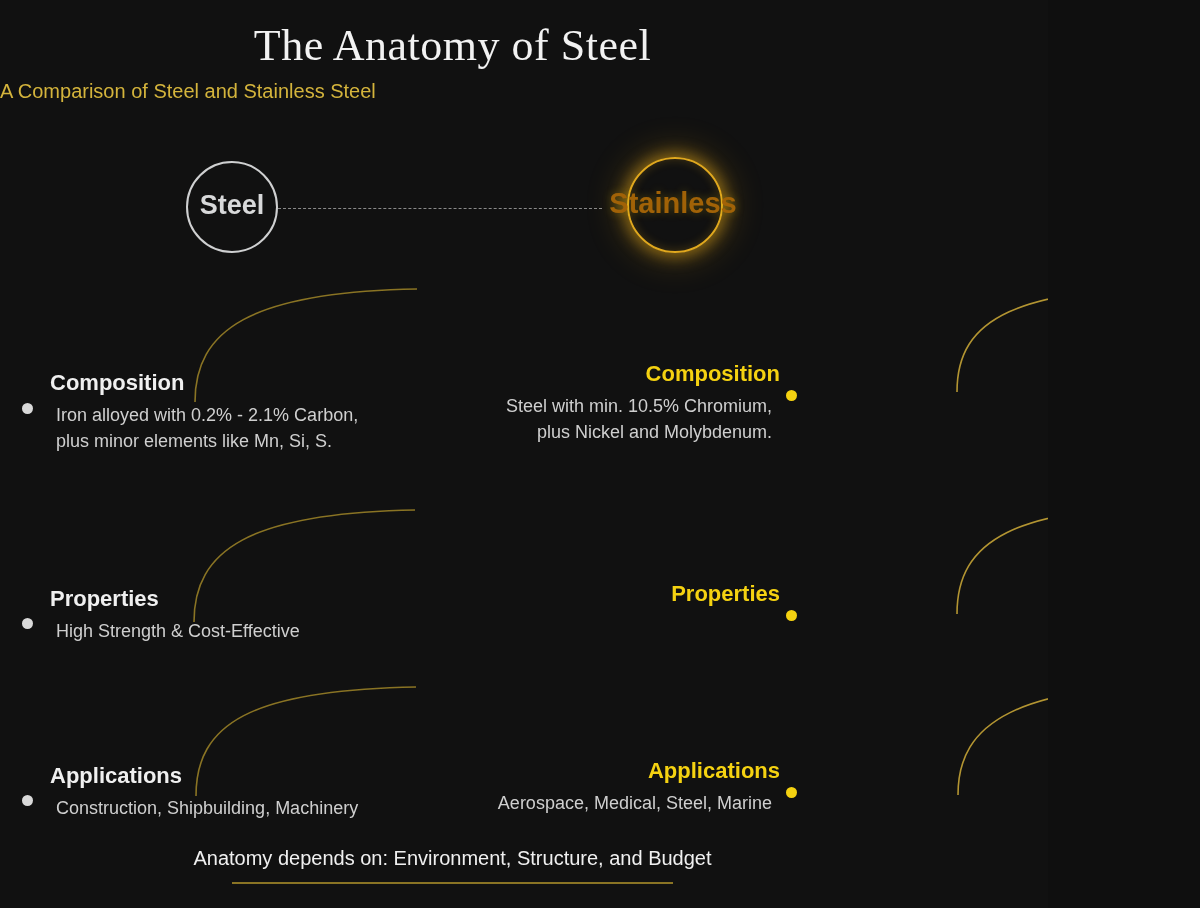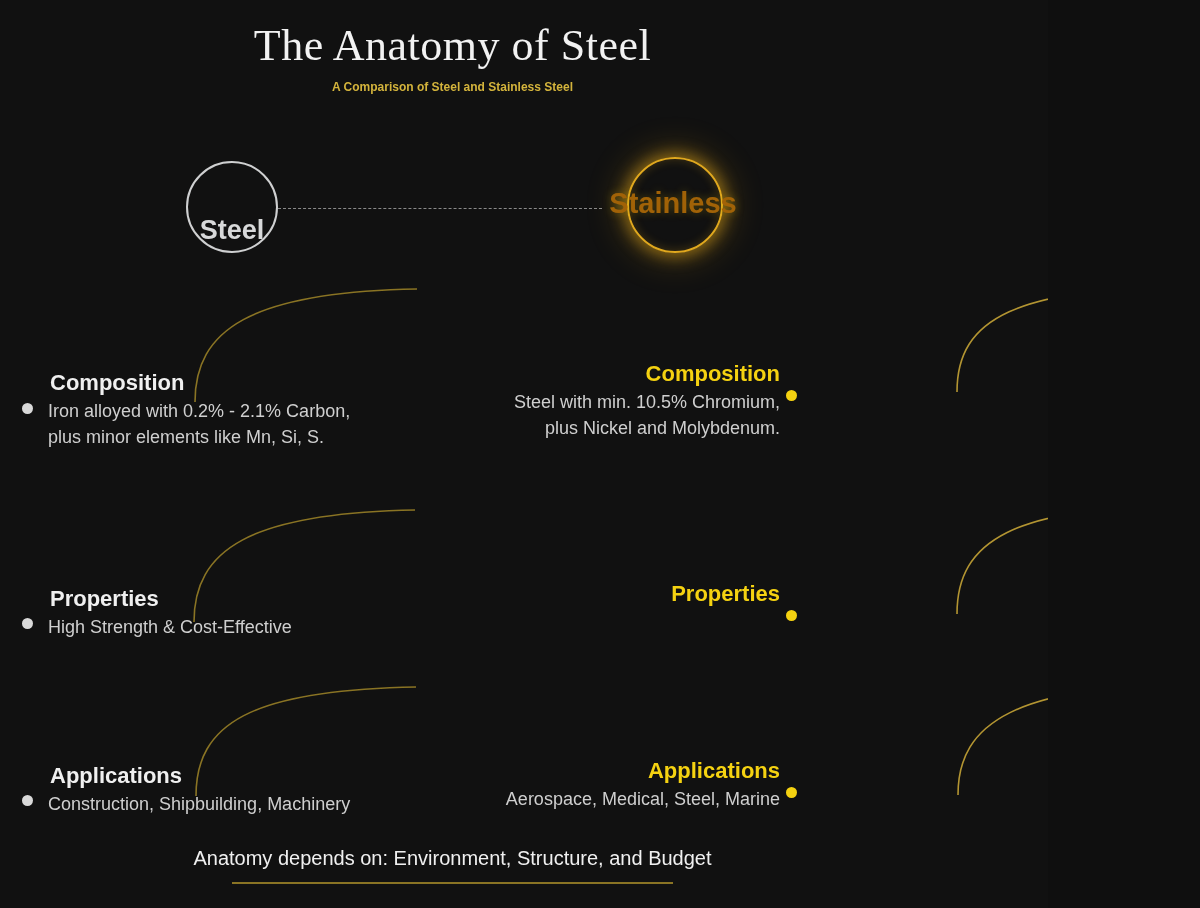--- a/index.html
+++ b/index.html
@@ -28,23 +28,23 @@
     font-size: 44px;
     font-weight: 400;
     color: #f2f2f2;
     letter-spacing: 0.5px;
   }
   #subtitle {
     position: absolute;
     left: 0;
     top: 80px;
     width: 905px;
-    text-align: center;
-    font-size: 12px;
-    font-weight: 700;
+    text-align: left;
+    font-size: 20px;
+    font-weight: 400;
     color: #d4b43c;
   }
 
   
   .node-circle {
     position: absolute;
     border-radius: 50%;
     box-sizing: border-box;
   }
   #steel-circle {
@@ -66,21 +66,20 @@
   }
   #steel-label {
     position: absolute;
     left: 132px;
     top: 190px;
     width: 200px;
     text-align: center;
     font-size: 27px;
     font-weight: bold;
     color: #d8d9da;
-    margin-top: 25px;
   }
   #stainless-label {
     position: absolute;
     left: 573px;
     top: 187px;
     width: 200px;
     text-align: center;
     font-size: 29px;
     font-weight: bold;
     color: #a16207;
@@ -125,21 +124,21 @@
     line-height: 1.05;
     margin: 0 0 4px 2px;
   }
   .heading-left  { color: #f0f0f0; }
   .heading-right { color: #f5d211; }
   .body {
     font-size: 18px;
     font-weight: 400;
     line-height: 1.45;
     color: #cfcfcf;
-    margin: 0;
+    margin: 8px;
     white-space: pre-line;
   }
 
   .dot {
     position: absolute;
     width: 11px;
     height: 11px;
     border-radius: 50%;
   }
   .dot-left  { left: 22px;  background: #d9d9d9; }

